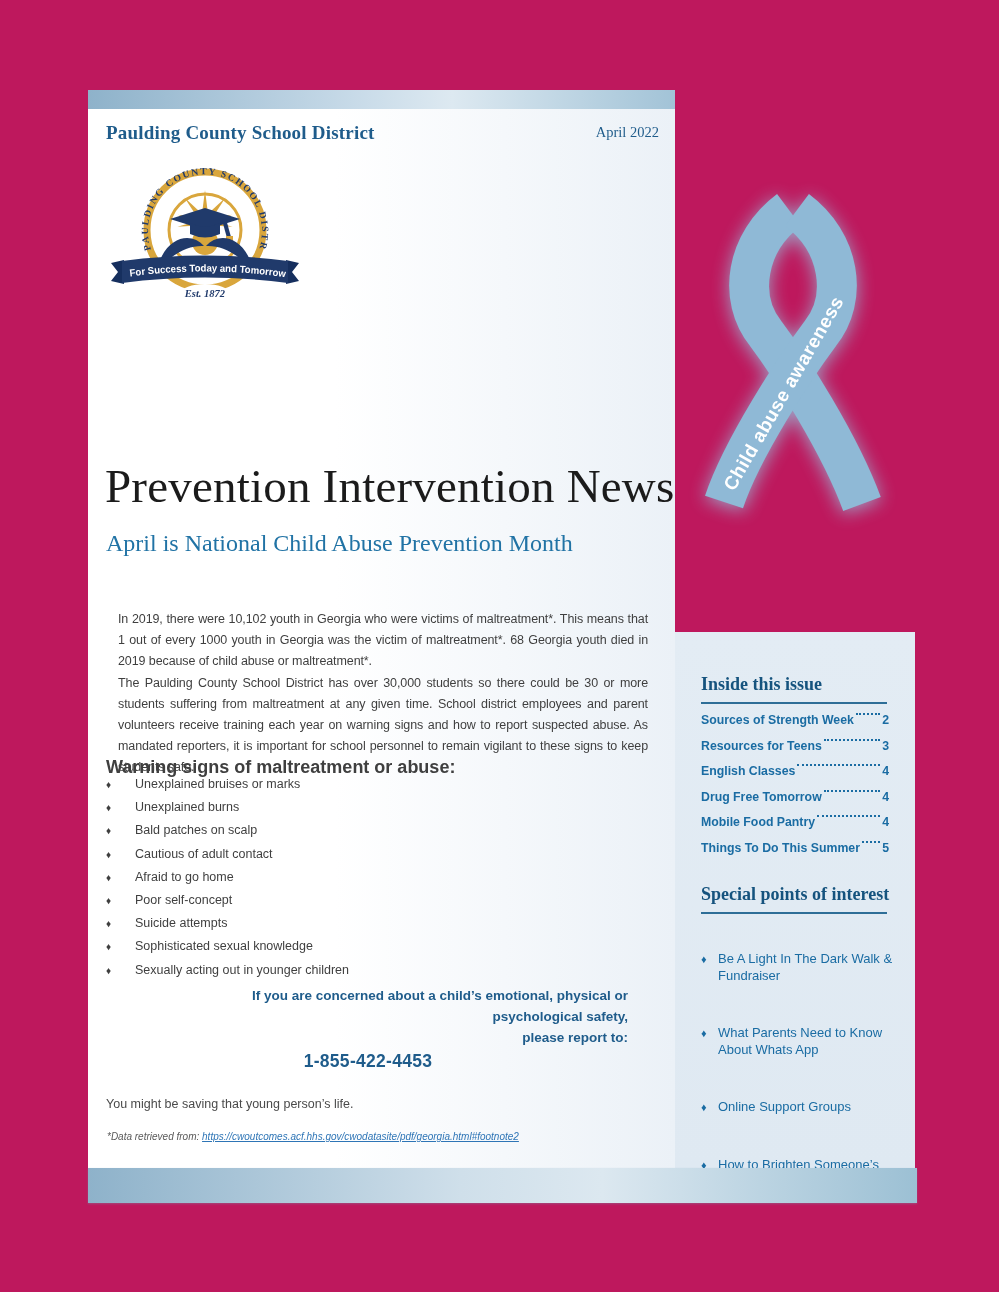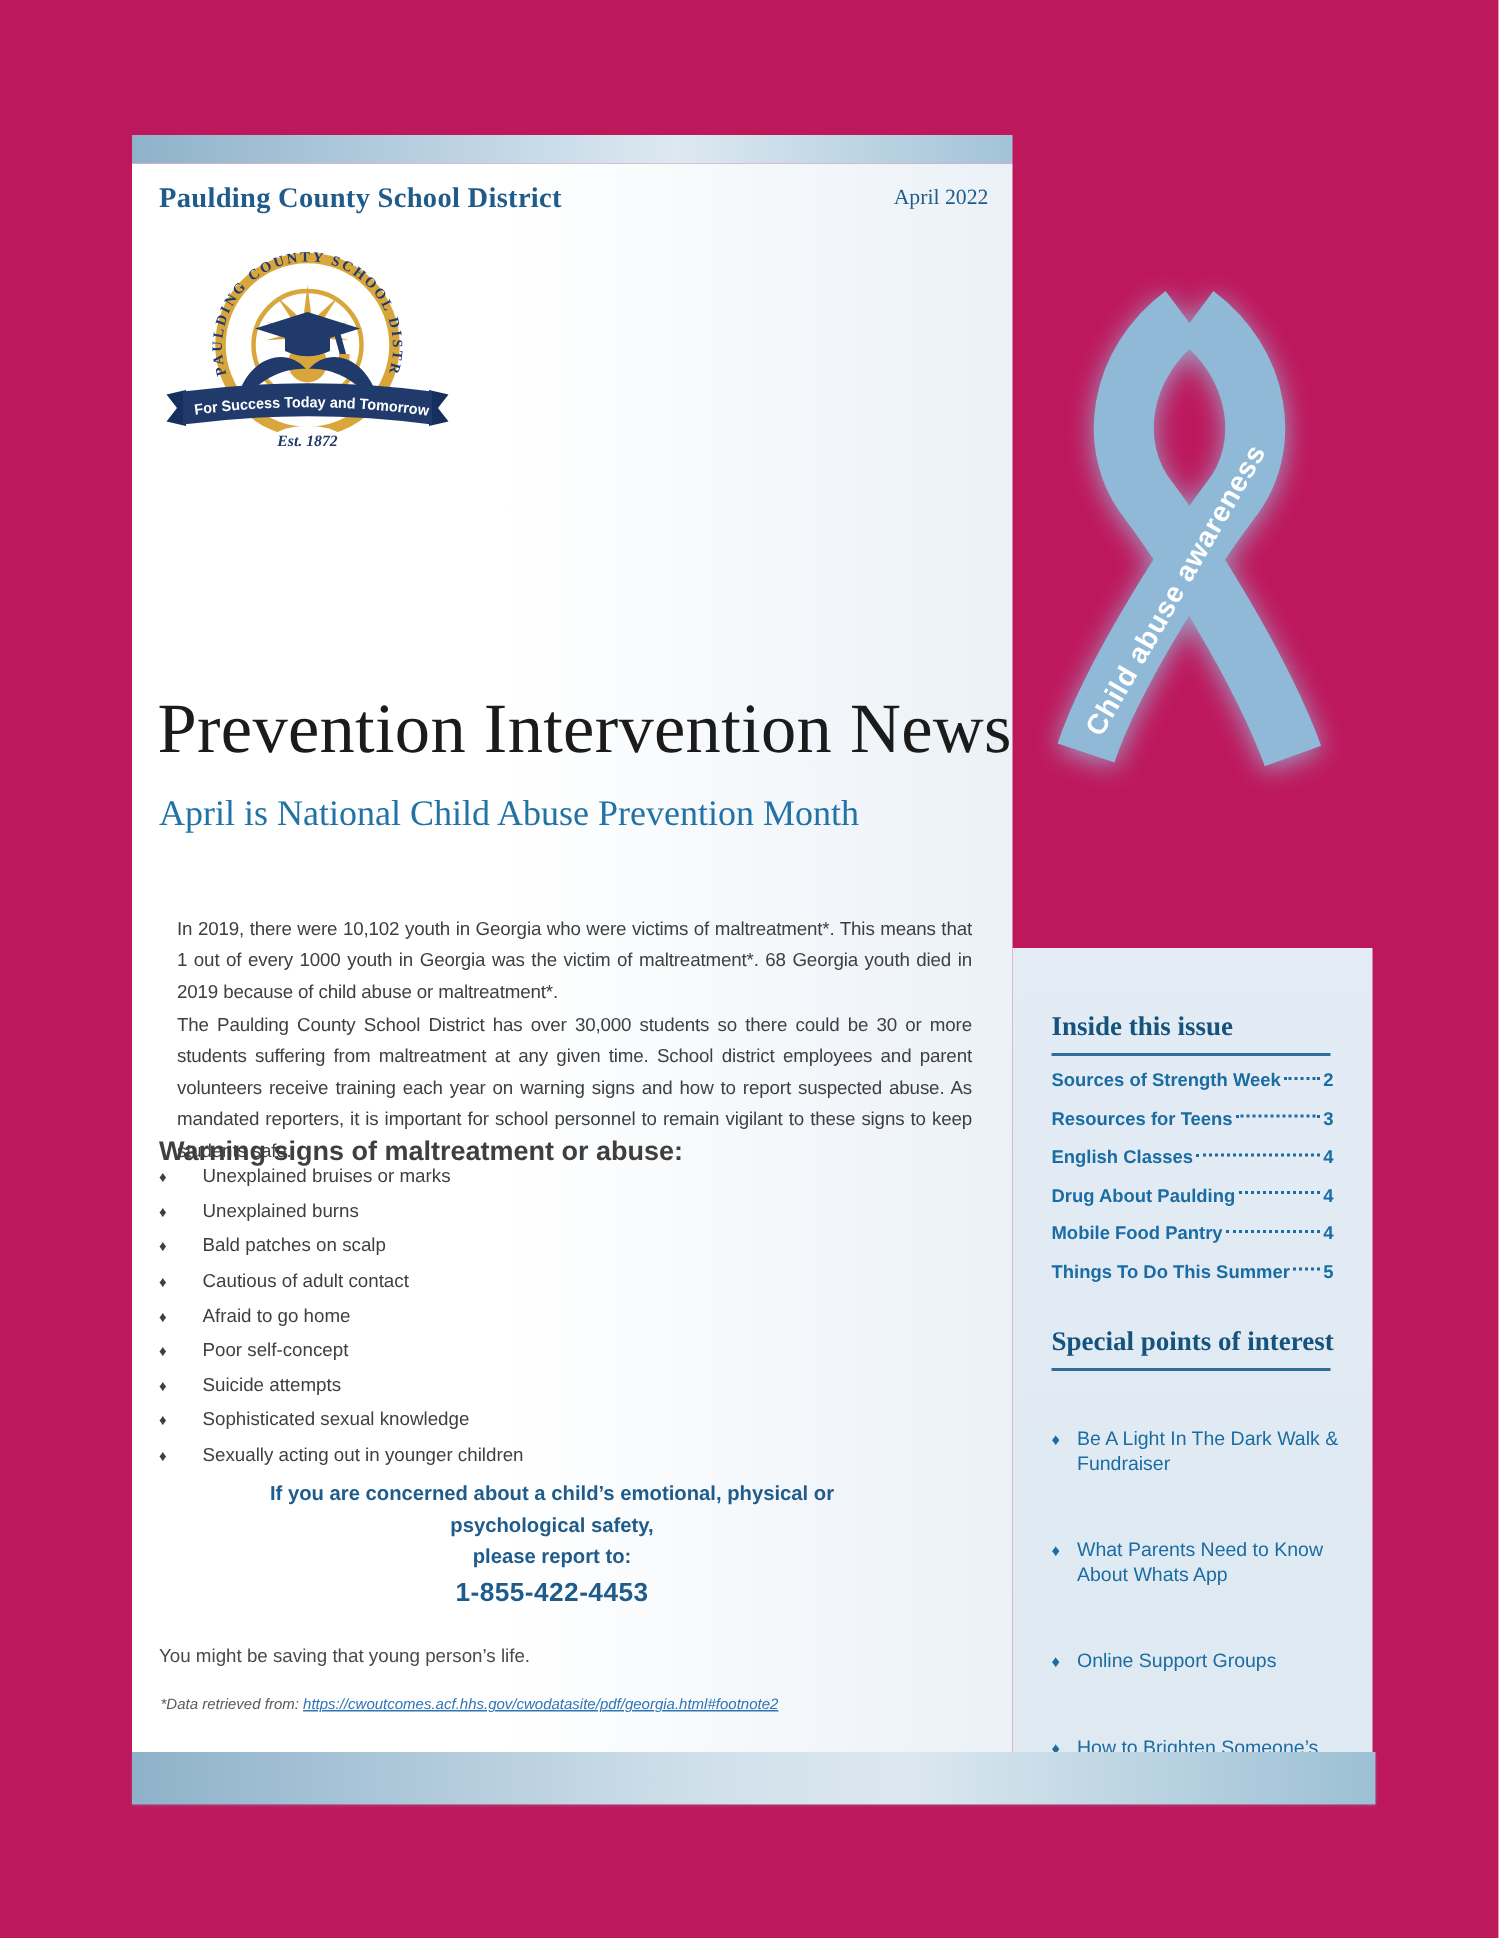--- a/index.html
+++ b/index.html
@@ -33,21 +33,21 @@
   .p1{top:488px;}
   .p2{top:552px;}
 
   .warn-head{position:absolute;left:18px;top:648px;font-size:18px;font-weight:bold;color:#3F3F3F;}
   .warn-list{position:absolute;left:18px;top:668px;margin:0;padding:0;list-style:none;width:420px;}
   .warn-item{display:flex;align-items:baseline;margin-bottom:9.2px;}
   .warn-item .bullet{width:29px;flex:0 0 29px;font-size:10px;color:#3F3F3F;}
   .warn-text{font-size:12.5px;color:#3F3F3F;}
 
   .cta{position:absolute;left:20px;top:876px;width:520px;text-align:center;color:#1F5C8B;}
-  .cta-line{font-size:13.5px;font-weight:bold;line-height:21px;}
+  .cta-line{font-size:13.5px;font-weight:bold;line-height:21px;text-align:right;}
   .phone{font-size:17.5px;font-weight:bold;margin-top:3px;letter-spacing:.3px;}
 
   .closing{position:absolute;left:18px;top:988px;margin:0;font-size:12.5px;color:#4A4A4A;}
   .footnote{position:absolute;left:15px;top:1018px;margin:4px;font-size:10px;font-style:italic;color:#595959;}
   .fn-link{color:#2E75B6;text-decoration:underline;cursor:pointer;}
 
   
   .ribbon{position:absolute;left:690px;top:186px;
           filter:drop-shadow(0 3px 9px rgba(150,185,215,.85));}
   .ribbon text{font-family:"Liberation Sans",sans-serif;font-weight:bold;font-size:19px;
@@ -58,21 +58,21 @@
            background:linear-gradient(to bottom,#E3ECF4,#DFE9F2);}
   .side-head{position:absolute;left:26px;font-family:"Liberation Serif",serif;
              font-weight:600;font-size:18px;color:#15537E;}
   .inside-head{top:42px;}
   .special-head{top:252px;}
   .side-rule{position:absolute;left:26px;width:186px;height:2px;background:#2E6E97;}
   .rule-inside{top:70px;}
   .rule-special{top:280px;}
 
   .toc{position:absolute;left:26px;top:81px;width:188px;}
-  .toc-row{display:flex;align-items:center;margin-bottom:11.5px;cursor:pointer;}
+  .toc-row{display:flex;align-items:flex-start;margin-bottom:11.5px;cursor:pointer;}
   .toc-label{font-size:12.3px;font-weight:bold;color:#1A6CA3;white-space:nowrap;}
   .toc-dots{flex:1;border-bottom:2px dotted #1A6CA3;margin:0 2px 3px 2px;min-width:8px;}
   .toc-page{font-size:12.3px;font-weight:bold;color:#1A6CA3;}
 
   .special{position:absolute;left:26px;top:291px;width:192px;}
   .sp-item{display:flex;align-items:baseline;margin-bottom:13px;}
   .sp-bullet{flex:0 0 17px;font-size:11px;color:#1A6CA3;}
   .sp-text{font-size:13px;font-weight:normal;line-height:16.5px;color:#1A6CA3;margin-top:28px;}
 
   
@@ -236,21 +236,21 @@
           <span class="toc-page">3</span>
         </div>
 
         <div class="toc-row">
           <span class="toc-label">English Classes</span>
           <span class="toc-dots"></span>
           <span class="toc-page">4</span>
         </div>
 
         <div class="toc-row">
-          <span class="toc-label">Drug About Paulding</span>
+          <span class="toc-label">Drug Free Tomorrow</span>
           <span class="toc-dots"></span>
           <span class="toc-page">4</span>
         </div>
 
         <div class="toc-row">
           <span class="toc-label">Mobile Food Pantry</span>
           <span class="toc-dots"></span>
           <span class="toc-page">4</span>
         </div>
 

